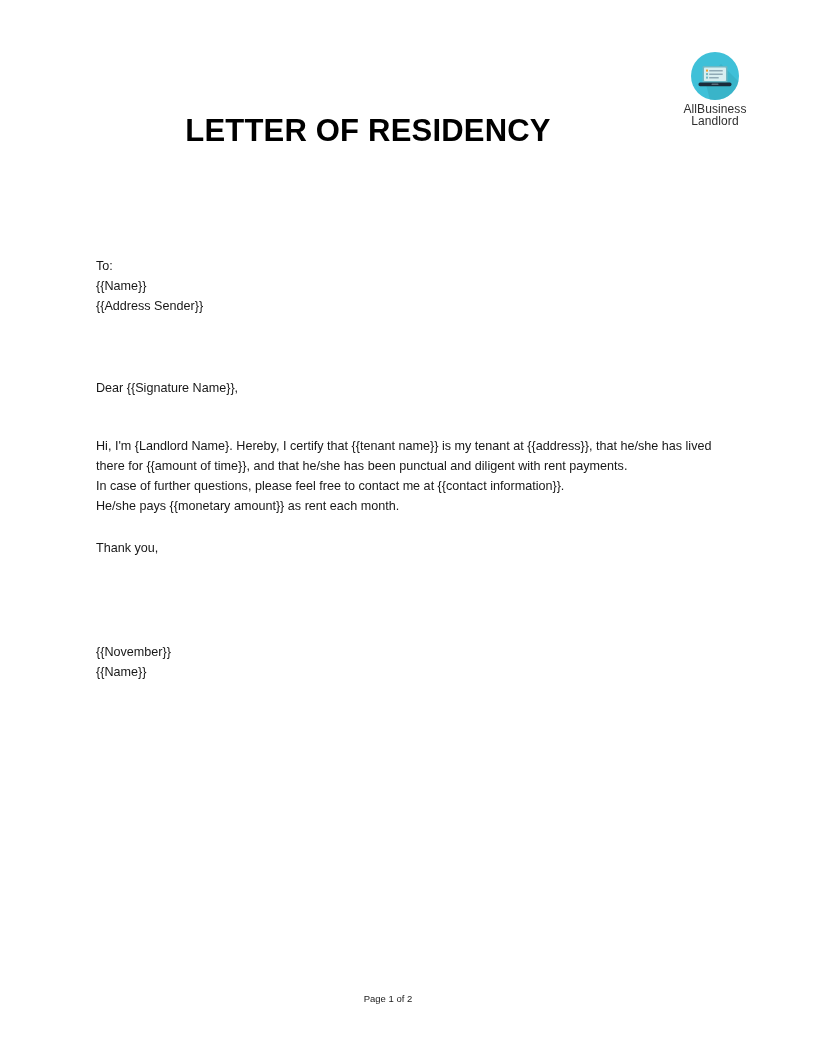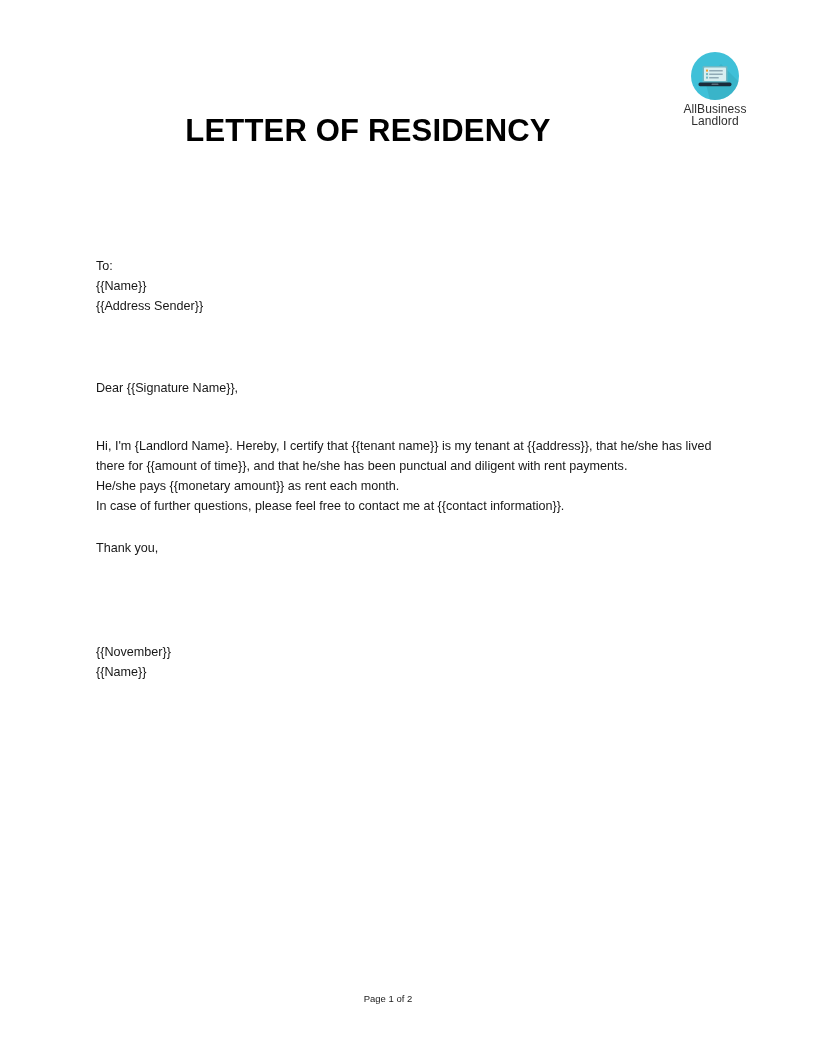--- a/index.html
+++ b/index.html
@@ -143,23 +143,23 @@
     <p class="addr-line">{{Address Sender}}</p>
 
     <div class="blank-xl"></div>
 
     <p class="para-tight">Dear {{Signature Name}},</p>
 
     <div class="blank-md"></div>
 
     <p class="para">Hi, I'm {Landlord Name}. Hereby, I certify that {{tenant name}} is my tenant at {{address}}, that he/she has lived there for {{amount of time}}, and that he/she has been punctual and diligent with rent payments.</p>
 
+    <p class="para">In case of further questions, please feel free to contact me at {{contact information}}.</p>
+
     <p class="para">He/she pays {{monetary amount}} as rent each month.</p>
-
-    <p class="para">In case of further questions, please feel free to contact me at {{contact information}}.</p>
 
     <div class="blank-sm"></div>
 
     <p class="para-tight">Thank you,</p>
 
     <div class="blank-xl"></div>
     <div class="blank-sm"></div>
 
     <p class="para">{{November}}</p>
 

